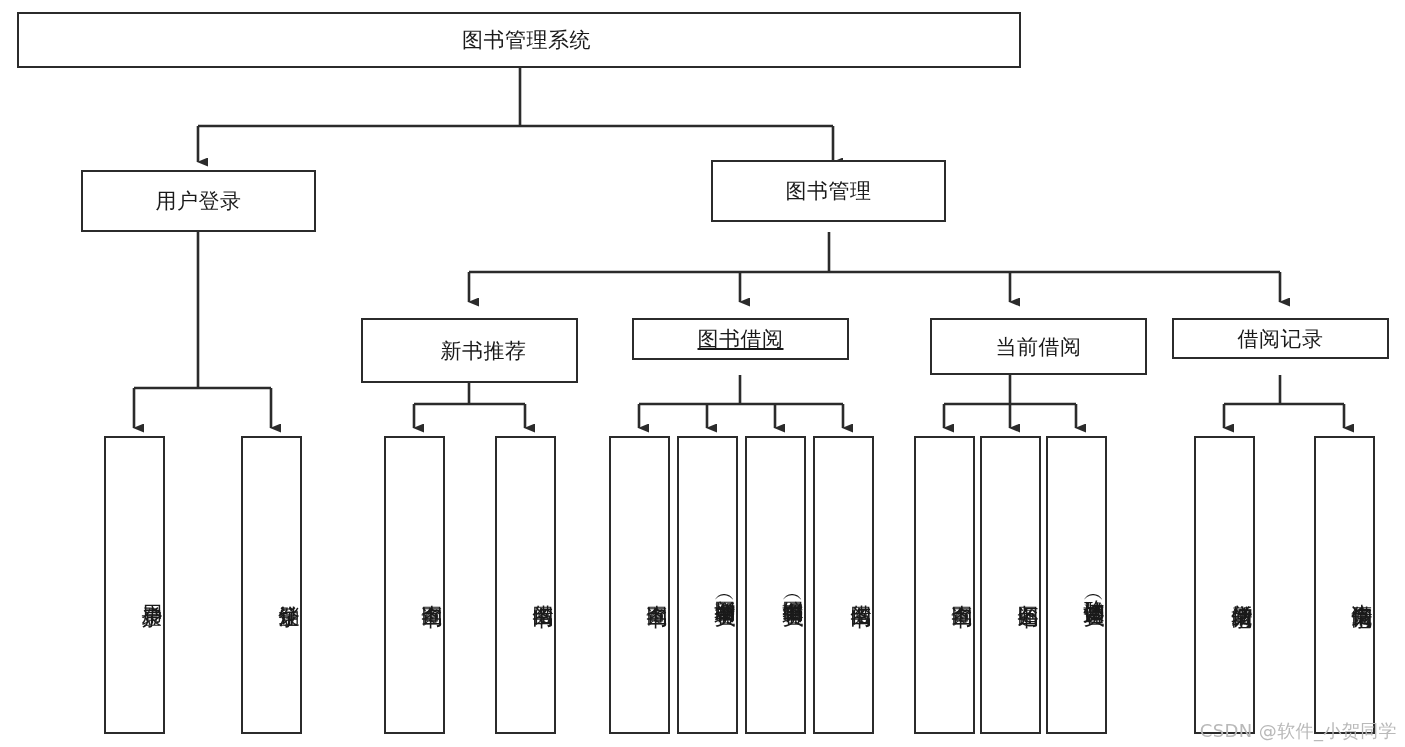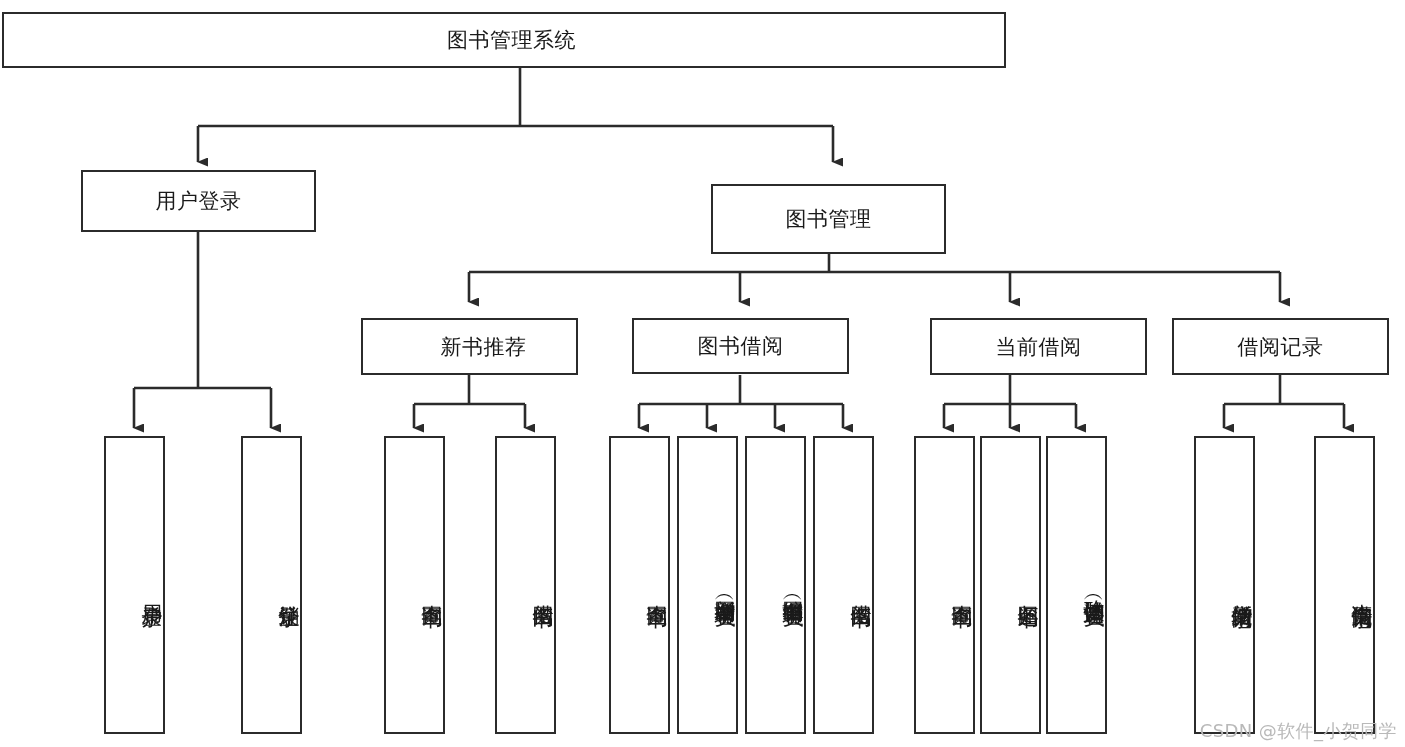--- a/index.html
+++ b/index.html
@@ -114,41 +114,41 @@
       <path d="M1010,404 L1010,428" marker-end="url(#arw)"></path>
       <path d="M1076,404 L1076,428" marker-end="url(#arw)"></path>
 
       <path d="M1280,375 L1280,404"></path>
       <path d="M1224,404 L1344,404"></path>
       <path d="M1224,404 L1224,428" marker-end="url(#arw)"></path>
       <path d="M1344,404 L1344,428" marker-end="url(#arw)"></path>
     </g>
   </svg>
 
-  <div class="node h" style="left:2px; top:12px; width:1004px; height:56px;padding-left:15px;">
+  <div class="node h" style="left:17px; top:12px; width:1004px; height:56px;padding-left:15px;">
     <span class="label">图书管理系统</span>
   </div>
 
   <div class="node h" style="left:81px; top:170px; width:235px; height:62px;">
     <span class="label">用户登录</span>
   </div>
-  <div class="node h" style="left:711px; top:184px; width:235px; height:70px;">
+  <div class="node h" style="left:711px; top:160px; width:235px; height:62px;">
     <span class="label">图书管理</span>
   </div>
 
-  <div class="node h" style="left:361px; top:318px; width:217px; height:57px;padding-left:28px;">
+  <div class="node h" style="left:361px; top:318px; width:217px; height:65px;padding-left:28px;">
     <span class="label">新书推荐</span>
   </div>
-  <div class="node h" style="left:632px; top:318px; width:217px; height:56px;">
+  <div class="node h" style="left:632px; top:318px; width:217px; height:42px;text-decoration:underline;">
     <span class="label">图书借阅</span>
   </div>
   <div class="node h" style="left:902px; top:318px; width:217px; height:57px;margin-left:28px;">
     <span class="label">当前借阅</span>
   </div>
-  <div class="node h" style="left:1172px; top:318px; width:217px; height:57px;font-family:Liberation Mono, monospace;">
+  <div class="node h" style="left:1172px; top:318px; width:217px; height:41px;font-family:Liberation Mono, monospace;">
     <span class="label">借阅记录</span>
   </div>
 
   <div class="node v" style="left:104px; top:436px; width:61px; height:298px;">
     <span class="label">用户登录</span>
   </div>
   <div class="node v" style="left:241px; top:436px; width:61px; height:298px;">
     <span class="label">注销登录</span>
   </div>
 

